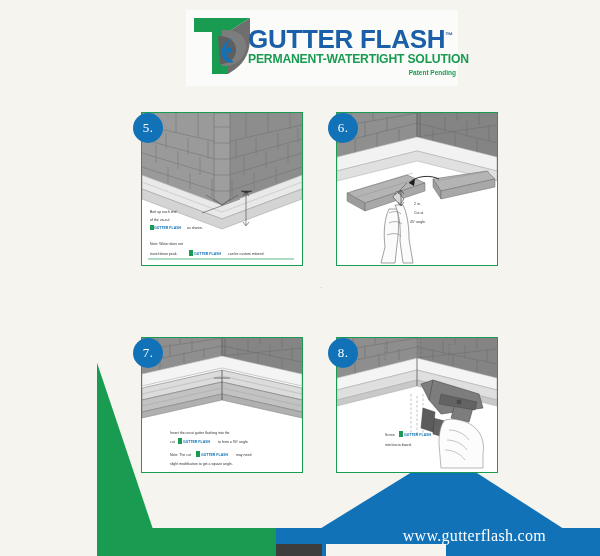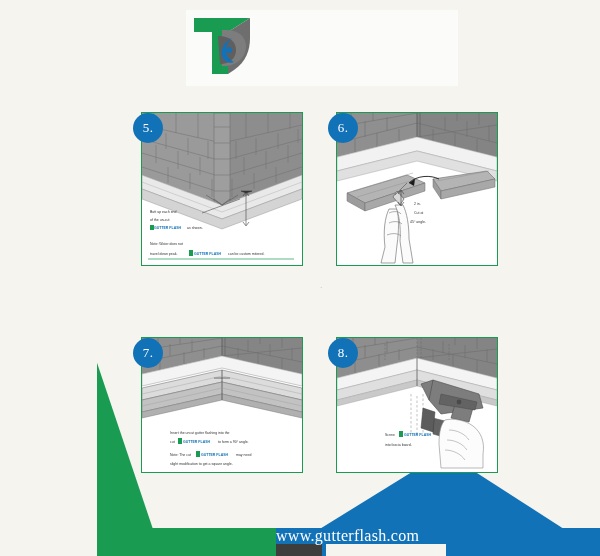--- a/index.html
+++ b/index.html
@@ -35,21 +35,21 @@
   }
   .footer-notch{
     left:276px;top:544px;width:46px;height:12px;background:#3d3d3d;
   }
   .footer-notch-2{
     left:326px;top:544px;width:120px;height:12px;background:#f5f4ee;
   }
   .footer-url{
     position:absolute;left:276px;top:521px;width:270px;height:30px;
     color:#ffffff;font-family:"Liberation Serif",serif;font-size:16px;
-    letter-spacing:.3px;text-align:left;line-height:30px;z-index:6;
+    letter-spacing:.3px;text-align:right;line-height:30px;z-index:6;
   }
 
   
   .logo-wrap{
     position:absolute;left:186px;top:10px;width:272px;height:76px;
     background:#fbfbf9;
   }
   .logo-mark{position:absolute;left:2px;top:2px;width:70px;height:68px;}
   .logo-text{position:absolute;left:62px;top:12px;width:212px;}
   .logo-title{
@@ -121,20 +121,25 @@
   <div class="logo-wrap">
     <svg class="logo-mark" viewBox="0 0 70 68">
       <path d="M6 6 H62 L40 20 H40 V62 H24 V20 H6 Z" fill="#199b52"></path>
       <path d="M62 6 L40 20 V62 L46 58 C58 50 62 38 62 26 Z" fill="#6e6e6e"></path>
       <path d="M24 20 H40 V62 H24 Z" fill="#199b52"></path>
       <path d="M38 18 C52 18 58 26 58 34 C58 46 48 54 36 54 L34 54 L34 18 Z" fill="#7d7d7d"></path>
       <path d="M30 24 C42 24 48 30 48 38 C48 46 42 52 32 52 Z" fill="#5f5f5f"></path>
       <path d="M44 26 C40 30 38 34 38 38 C38 44 42 48 46 50 C42 52 36 50 34 44 C32 38 36 30 44 26 Z" fill="#1272b8"></path>
       <circle cx="41" cy="38" r="3" fill="#1272b8"></circle>
     </svg>
+    <div class="logo-text">
+      <div class="logo-title"><span>GUTTER FLASH</span><span class="logo-tm">™</span></div>
+      <div class="logo-sub">PERMANENT-WATERTIGHT SOLUTION</div>
+      <div class="logo-pending">Patent Pending</div>
+    </div>
   </div>
 
   <div class="badge badge-5">5.</div>
   <div class="panel panel-5">
     <svg class="panel-svg" viewBox="0 0 160 152" preserveAspectRatio="none">
       <rect x="0" y="0" width="160" height="152" fill="#ffffff"></rect>
 
       <polygon points="0,0 160,0 160,62 80,92 0,62" fill="#9a9a9a"></polygon>
       <polygon points="80,0 160,0 160,62 80,92" fill="#8d8d8d"></polygon>
       <g stroke="#6f6f6f" stroke-width="0.6" fill="none" opacity=".85">

